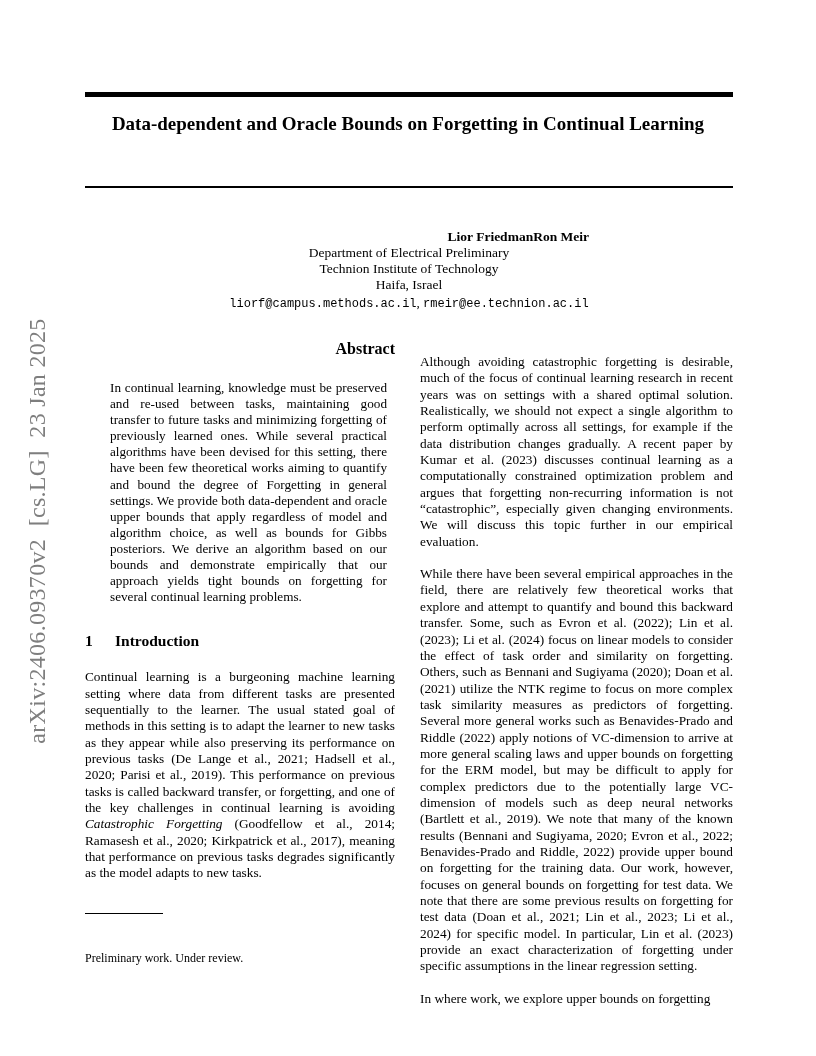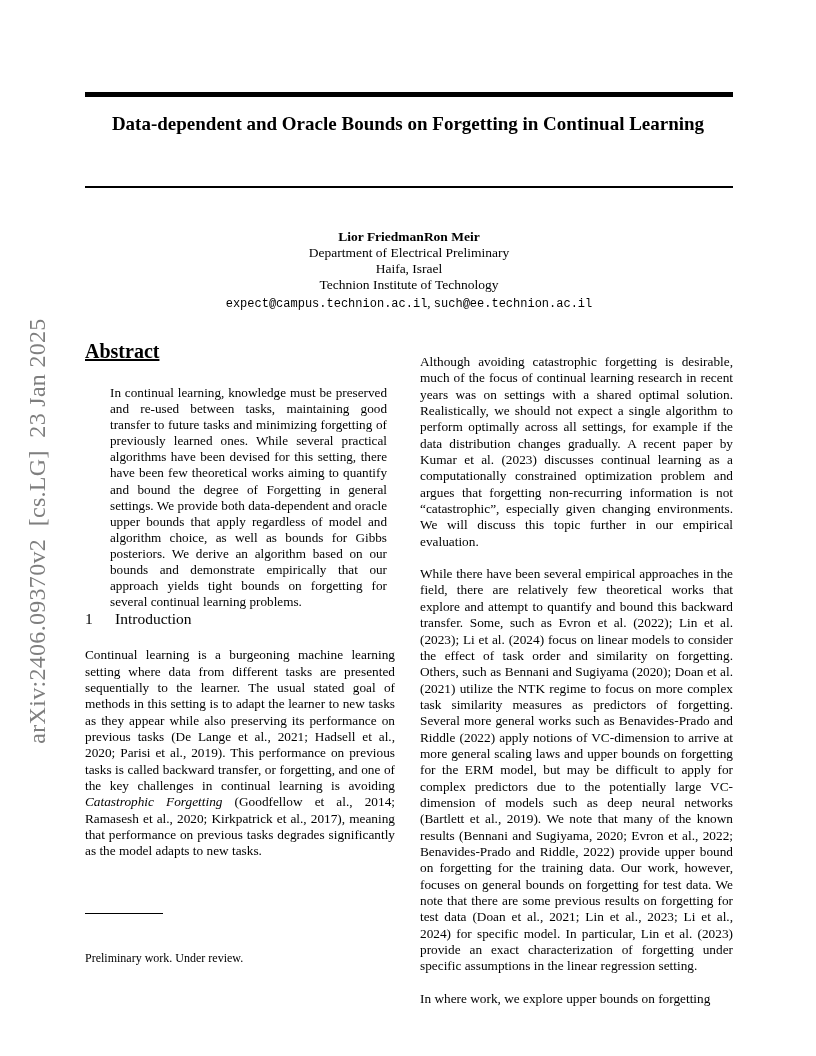--- a/index.html
+++ b/index.html
@@ -30,46 +30,46 @@
     position:absolute; left:98px; top:112px; width:620px;
     text-align:center; font-weight:bold;
     font-size:19px; line-height:23px;font-family:Liberation Serif, serif;
   }
 
   .authors {
     position:absolute; left:85px; top:229px; width:648px;
     text-align:center; font-size:13.5px; line-height:16px;
   }
   .names-row {
-    display:flex; justify-content:center;
+    display:flex; justify-content:flex-end;
     width:360px; margin:0 auto;
     font-weight:bold;
   }
   .emails {
     font-family:"Liberation Mono", monospace;
     font-size:12px; margin-top:2px;
   }
   .email-sep { font-family:"Liberation Serif", serif; font-size:13px; }
 
   .col-left  { position:absolute; left:85px;  top:336px; width:310px; }
   .col-right {
     position:absolute; left:420px; top:338px; width:313px;
     text-align:justify; font-size:13.3px; line-height:16.35px;
     hyphens:auto; -webkit-hyphens:auto;
   }
   .col-right p { margin:16px 0 8px 0; }
 
-  .abstract-heading { text-align:left; font-size:20px; font-weight:bold; margin:4px 0 22px 0;text-decoration:underline; }
+  .abstract-heading { text-align:right; font-size:16px; font-weight:bold; margin:4px 0 22px 0; }
   .abstract-body {
     margin:0 8px 0 25px;
     text-align:justify; font-size:13.2px; line-height:16.1px;
     hyphens:auto; -webkit-hyphens:auto;
   }
 
-  .section-heading { font-size:15.5px; font-weight:normal; }
+  .section-heading { margin-top:27px; font-size:15.5px; font-weight:bold; }
   .section-number  { display:inline-block; min-width:30px; }
 
   .body-par {
     margin-top:19px;
     text-align:justify; font-size:13.3px; line-height:16.35px;
     hyphens:auto; -webkit-hyphens:auto;
   }
   .italic { font-style:italic; }
 
   .footnote { position:absolute; left:85px; top:913px; width:310px; font-size:12px; }
@@ -85,24 +85,24 @@
 <div class="title">Data-dependent and Oracle Bounds on Forgetting in Continual Learning</div>
 
 <div class="rule-thin"></div>
 
 <div class="authors">
   <div class="names-row">
     <span>Lior Friedman</span>
     <span>Ron Meir</span>
   </div>
   <div>Department of Electrical Preliminary</div>
+  <div>Technion Institute of Technology</div>
   <div>Haifa, Israel</div>
-  <div>Technion Institute of Technology</div>
   <div class="emails">
-    <span>expect@campus.technion.ac.il</span><span class="email-sep">, </span><span>such@ee.technion.ac.il</span>
+    <span>liorf@campus.methods.ac.il</span><span class="email-sep">, </span><span>rmeir@ee.technion.ac.il</span>
   </div>
 </div>
 
 <div class="col-left">
   <div class="abstract-heading">Abstract</div>
   <div class="abstract-body">In continual learning, knowledge must be preserved and re-used between tasks, maintaining good transfer to future tasks and minimizing forgetting of previously learned ones. While several practical algorithms have been devised for this setting, there have been few theoretical works aiming to quantify and bound the degree of Forgetting in general settings. We provide both data-dependent and oracle upper bounds that apply regardless of model and algorithm choice, as well as bounds for Gibbs posteriors. We derive an algorithm based on our bounds and demonstrate empirically that our approach yields tight bounds on forgetting for several continual learning problems.</div>
   <div class="section-heading">
     <span class="section-number">1</span><span>Introduction</span>
   </div>
   <p class="body-par"><span>Continual learning is a burgeoning machine learning setting where data from different tasks are presented sequentially to the learner. The usual stated goal of methods in this setting is to adapt the learner to new tasks as they appear while also preserving its performance on previous tasks (De Lange et al., 2021; Hadsell et al., 2020; Parisi et al., 2019). This performance on previous tasks is called backward transfer, or forgetting, and one of the key challenges in continual learning is avoiding </span><span class="italic">Catastrophic Forgetting</span><span> (Goodfellow et al., 2014; Ramasesh et al., 2020; Kirkpatrick et al., 2017), meaning that performance on previous tasks degrades significantly as the model adapts to new tasks.</span></p>

